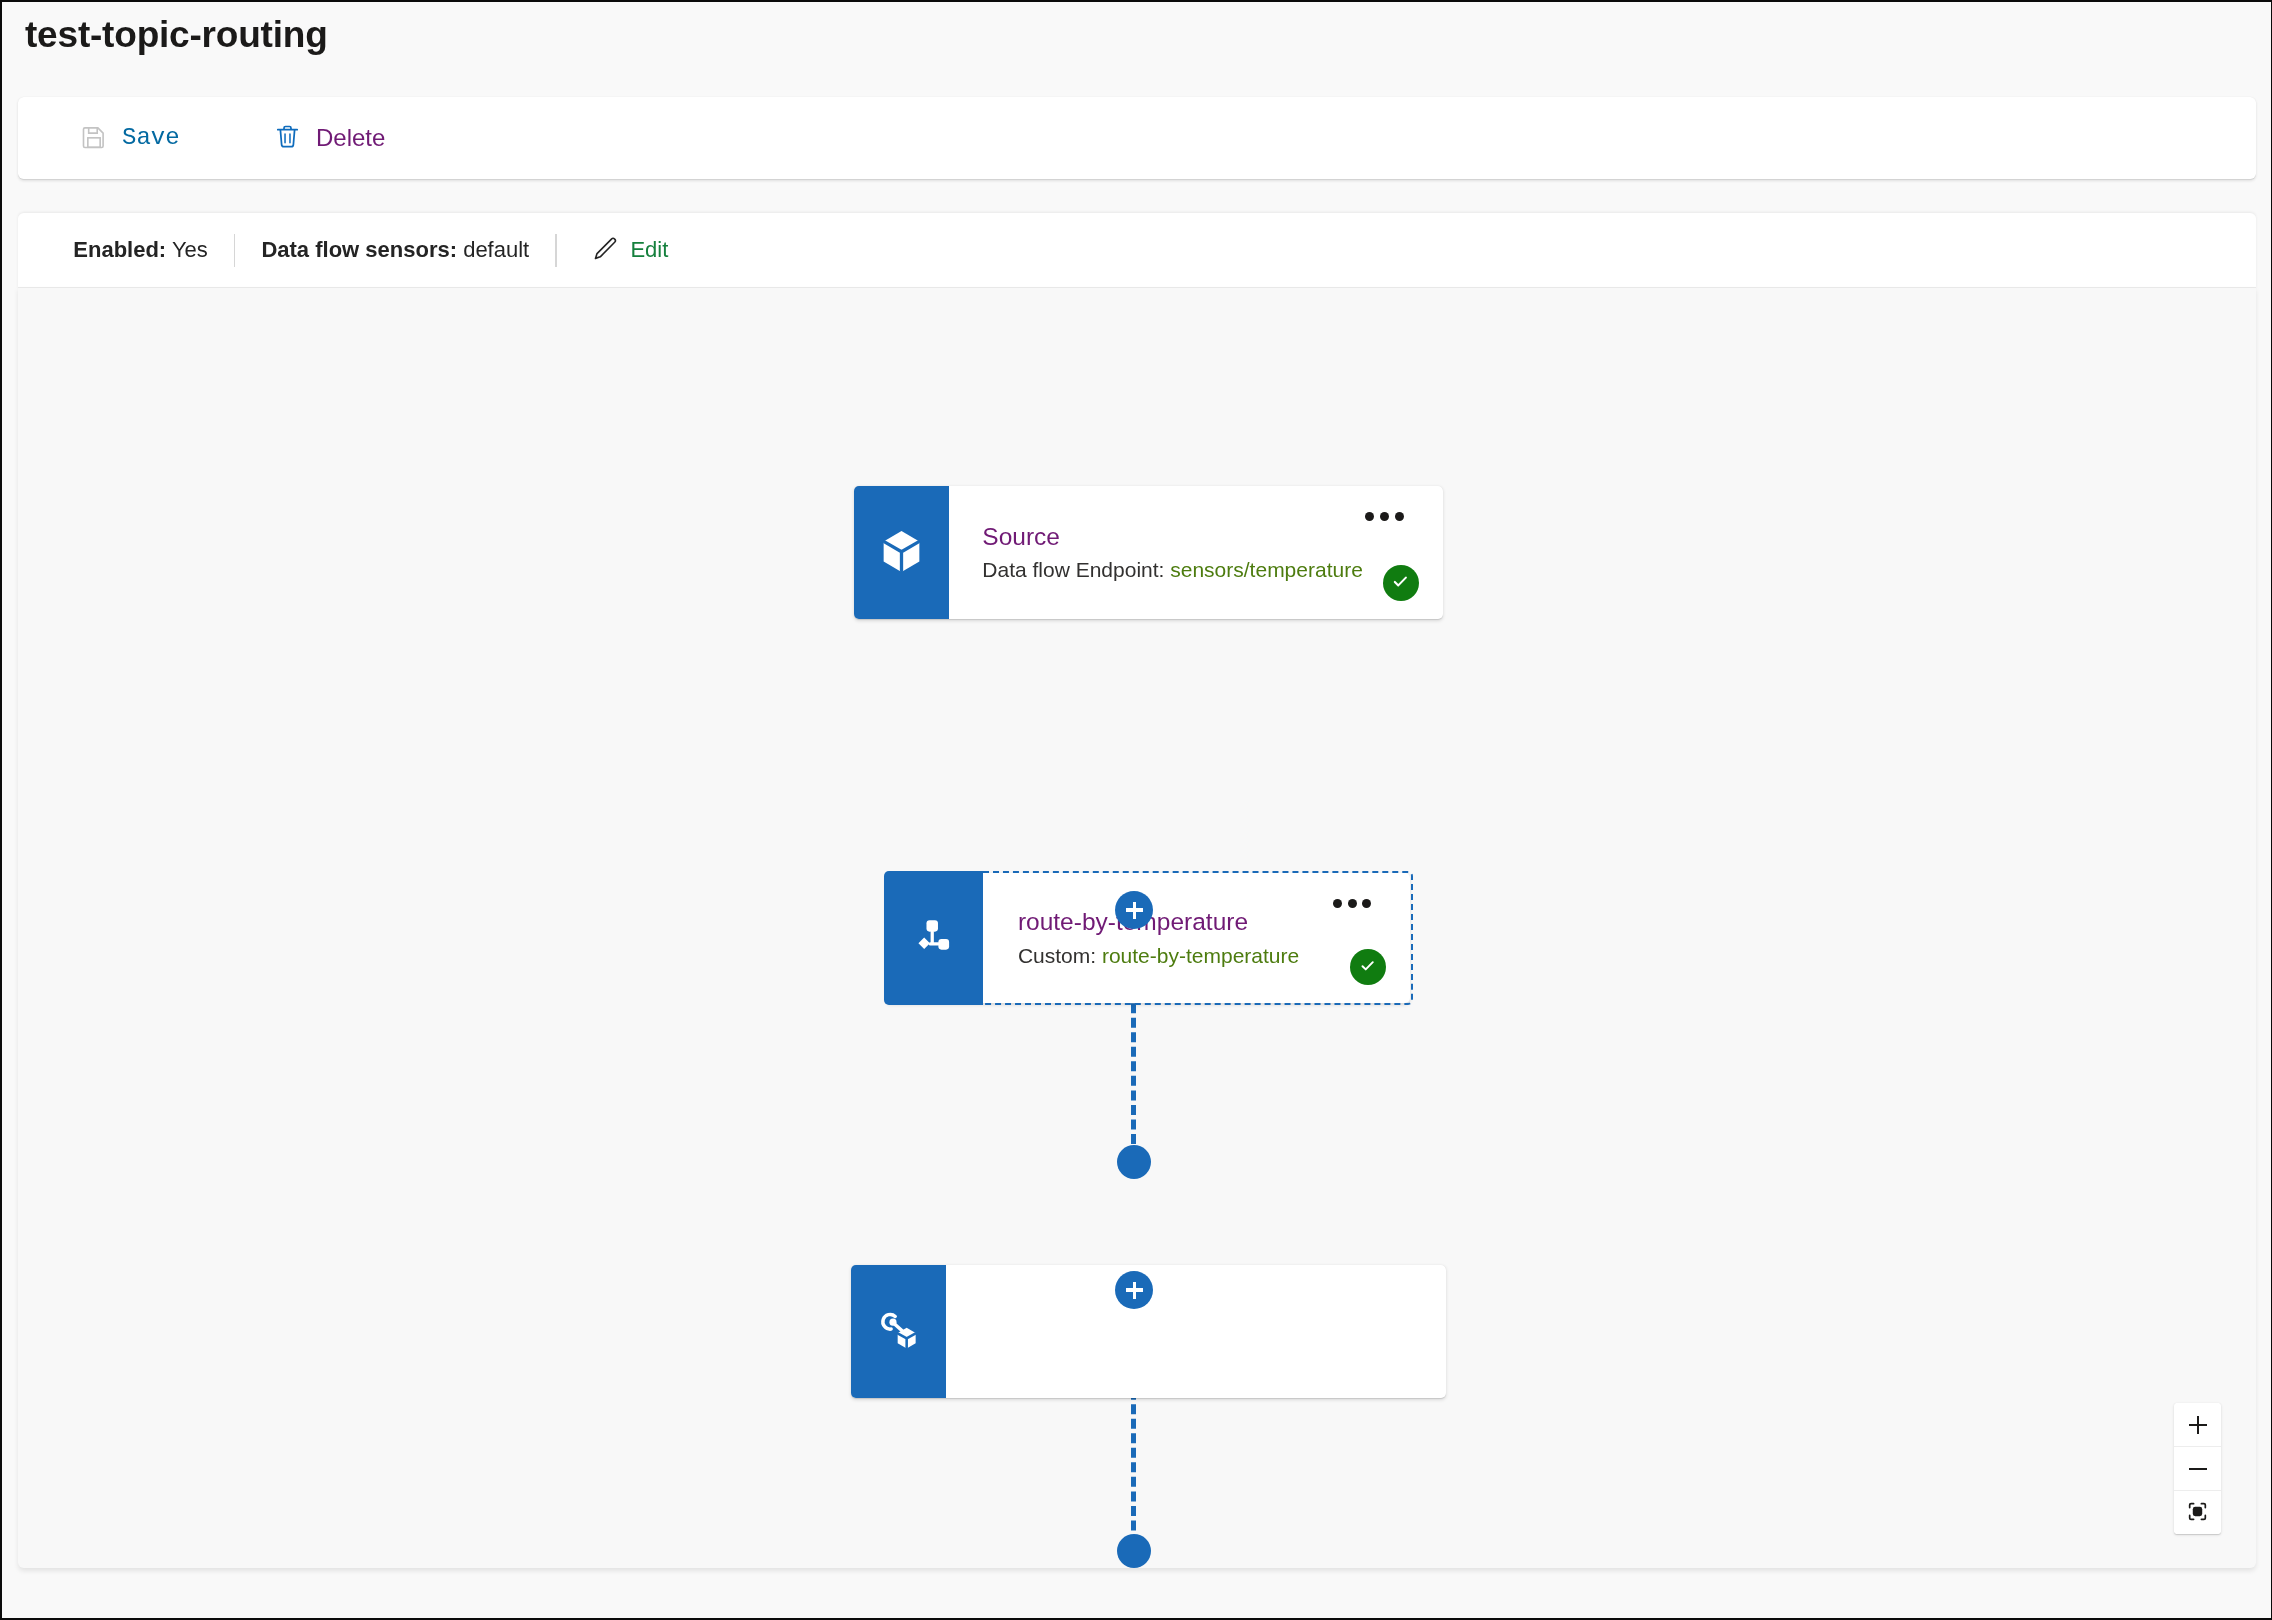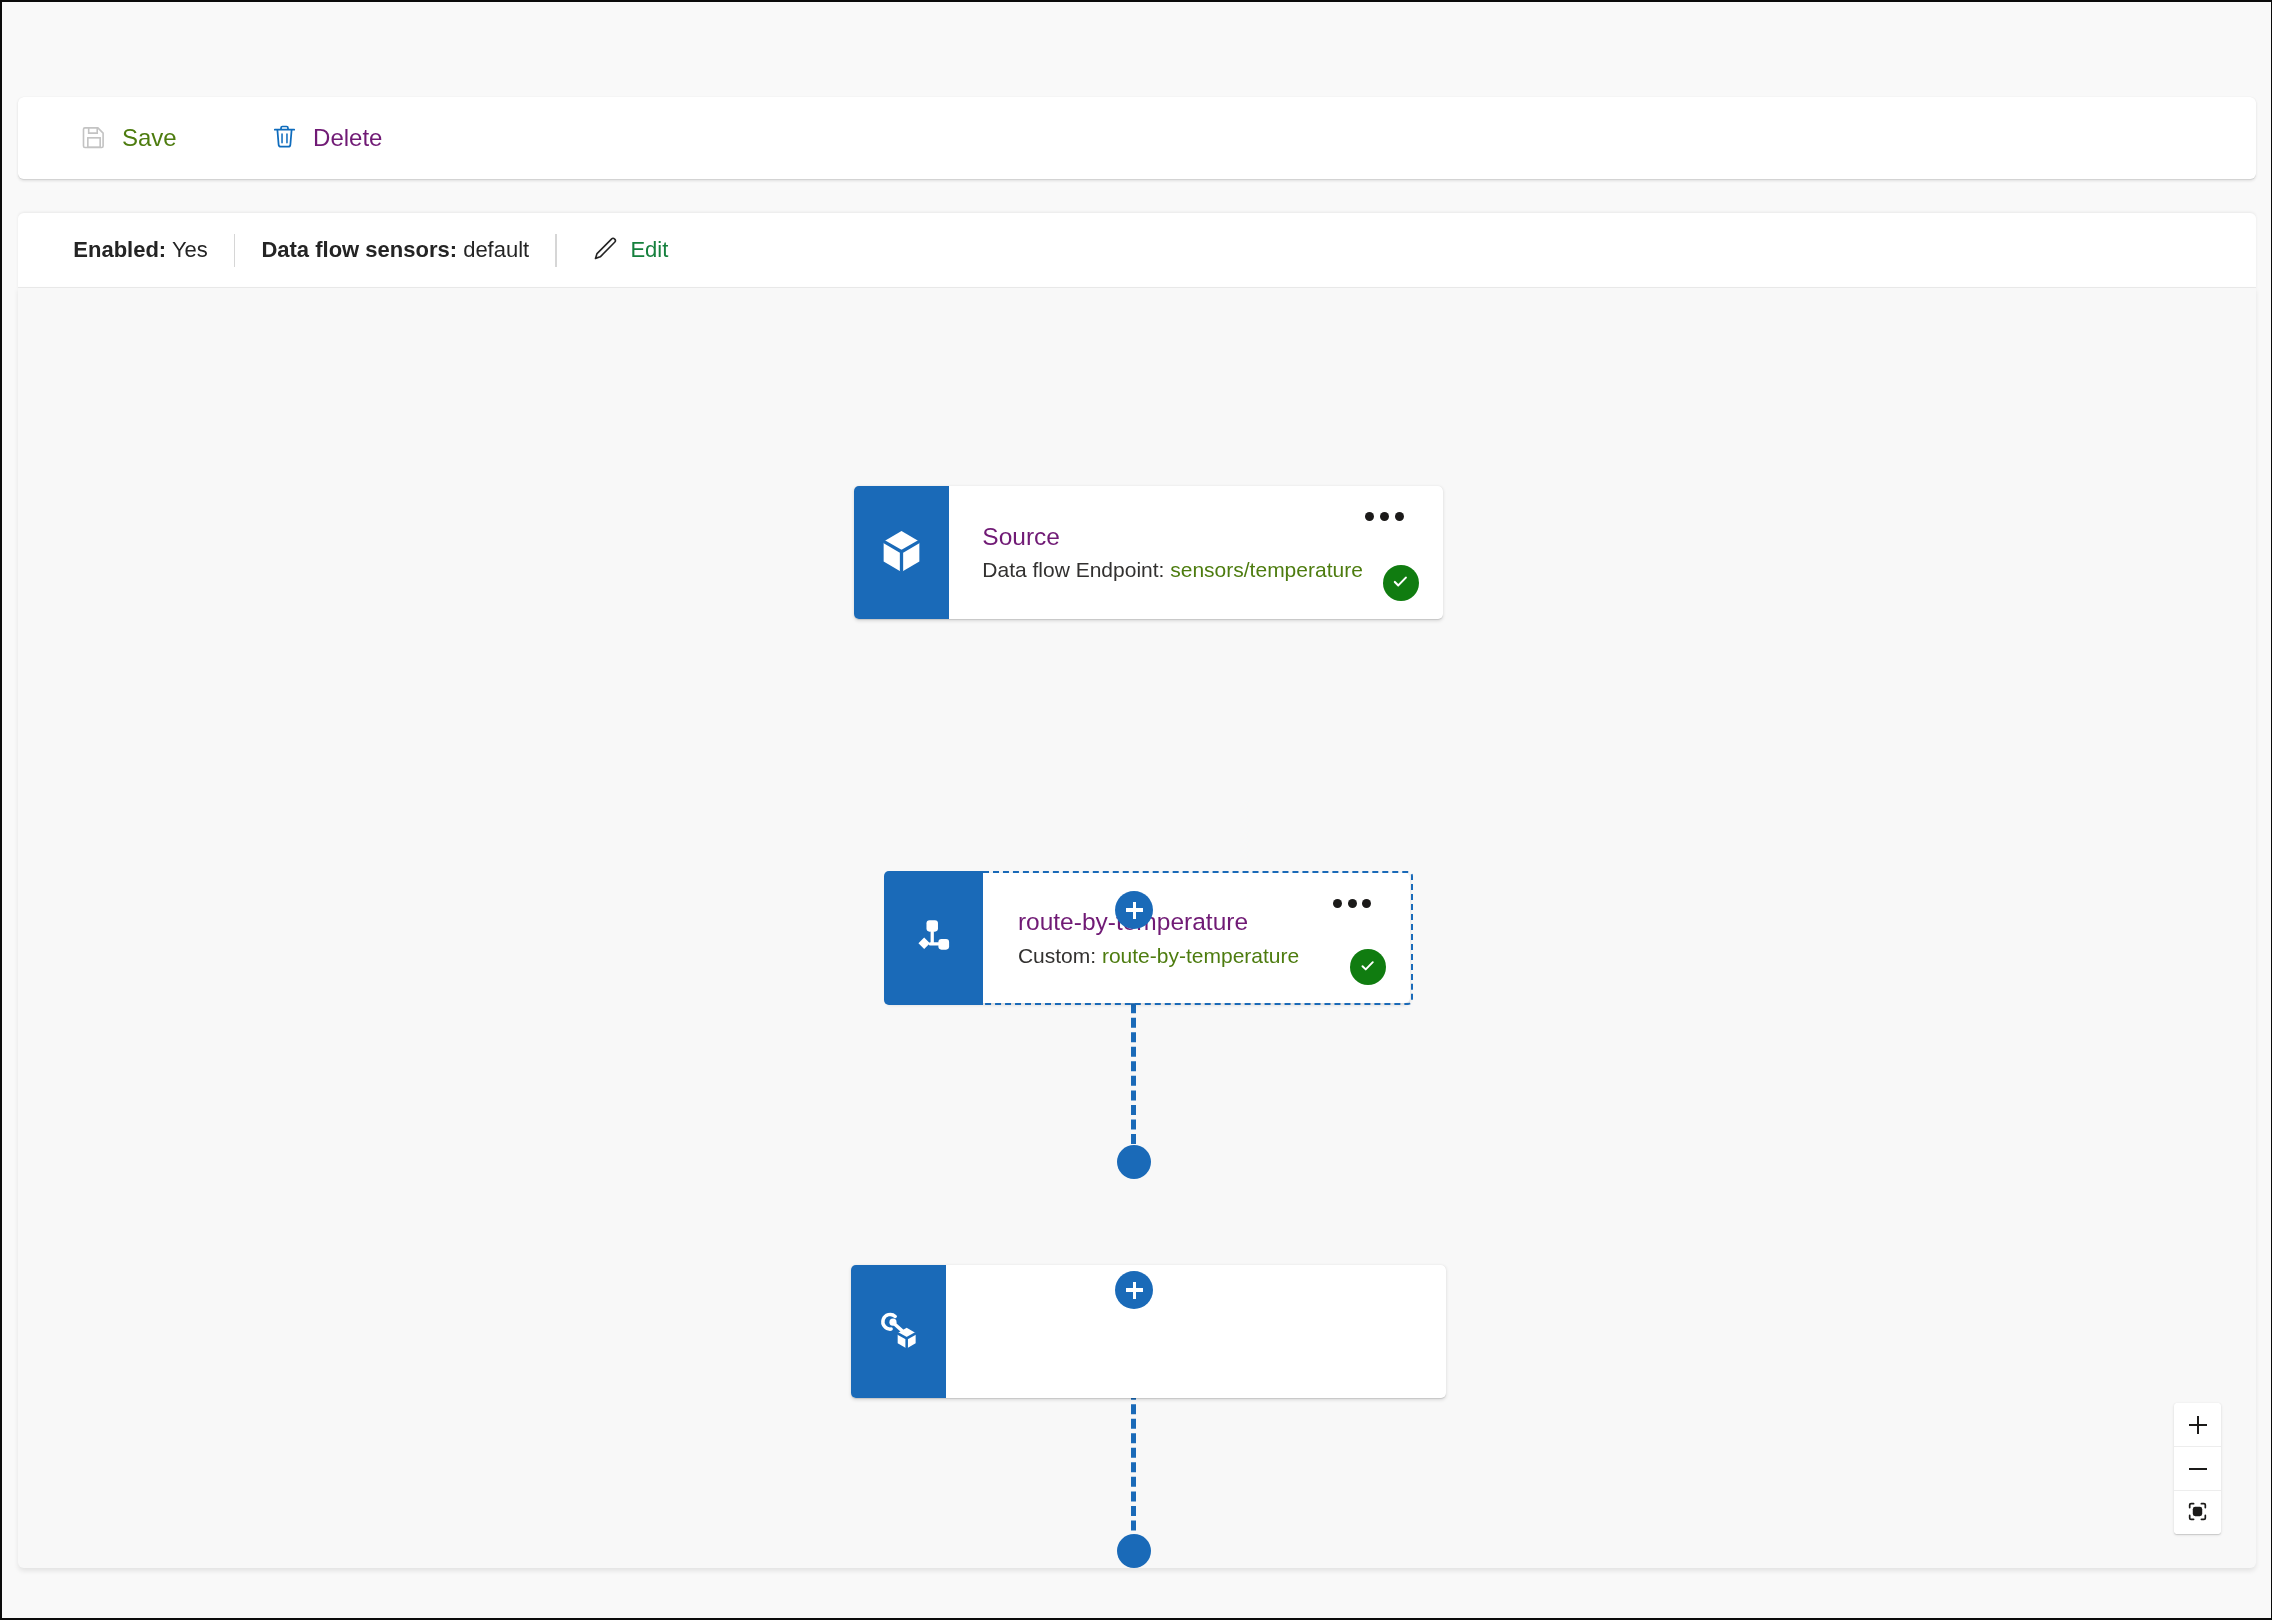--- a/index.html
+++ b/index.html
@@ -61,21 +61,21 @@
     border-radius: 3.3px;
     cursor: pointer;
     user-select: none;
   }
   .cmd-btn.disabled { cursor: default; }
   .cmd-btn-label {
     font-size: 24px;
     color: #701a75;
     line-height: 1;
   }
-  .cmd-btn.disabled .cmd-btn-label { color: #4d7c0f; }
+  .cmd-btn.disabled .cmd-btn-label { color: #0369a1; font-family: Liberation Mono, monospace; }
   .cmd-gap { width: 64px; }
 
   
   .info-bar {
     position: absolute;
     left: 16.3px;
     top: 211px;
     width: 2238px;
     height: 75px;
     background: #ffffff;
@@ -279,20 +279,21 @@
   }
   .zoom-plus::before { width: 18px; height: 2px; }
   .zoom-plus::after  { width: 2px; height: 18px; }
   .zoom-minus::before { width: 18px; height: 2px; }
 </style>
 </head>
 <body>
 
 <div id="root">
 
+  <div class="page-title">test-topic-routing</div>
 
   <div class="command-bar">
     <div class="cmd-items">
 
       <div class="cmd-btn disabled">
         <span>
           <svg width="28" height="28" viewBox="0 0 20 20" fill="none">
             <path d="M3.5 3.5h9.3L16.5 7.2v9.3a1 1 0 0 1-1 1h-12a1 1 0 0 1-1-1v-12a1 1 0 0 1 1-1z" stroke="#c3c3c3" stroke-width="1.15"></path>
             <path d="M6.2 3.6v3.6h6.1V3.6" stroke="#c3c3c3" stroke-width="1.15"></path>
             <rect x="5.6" y="10.6" width="8.8" height="6.7" stroke="#c3c3c3" stroke-width="1.15"></rect>

